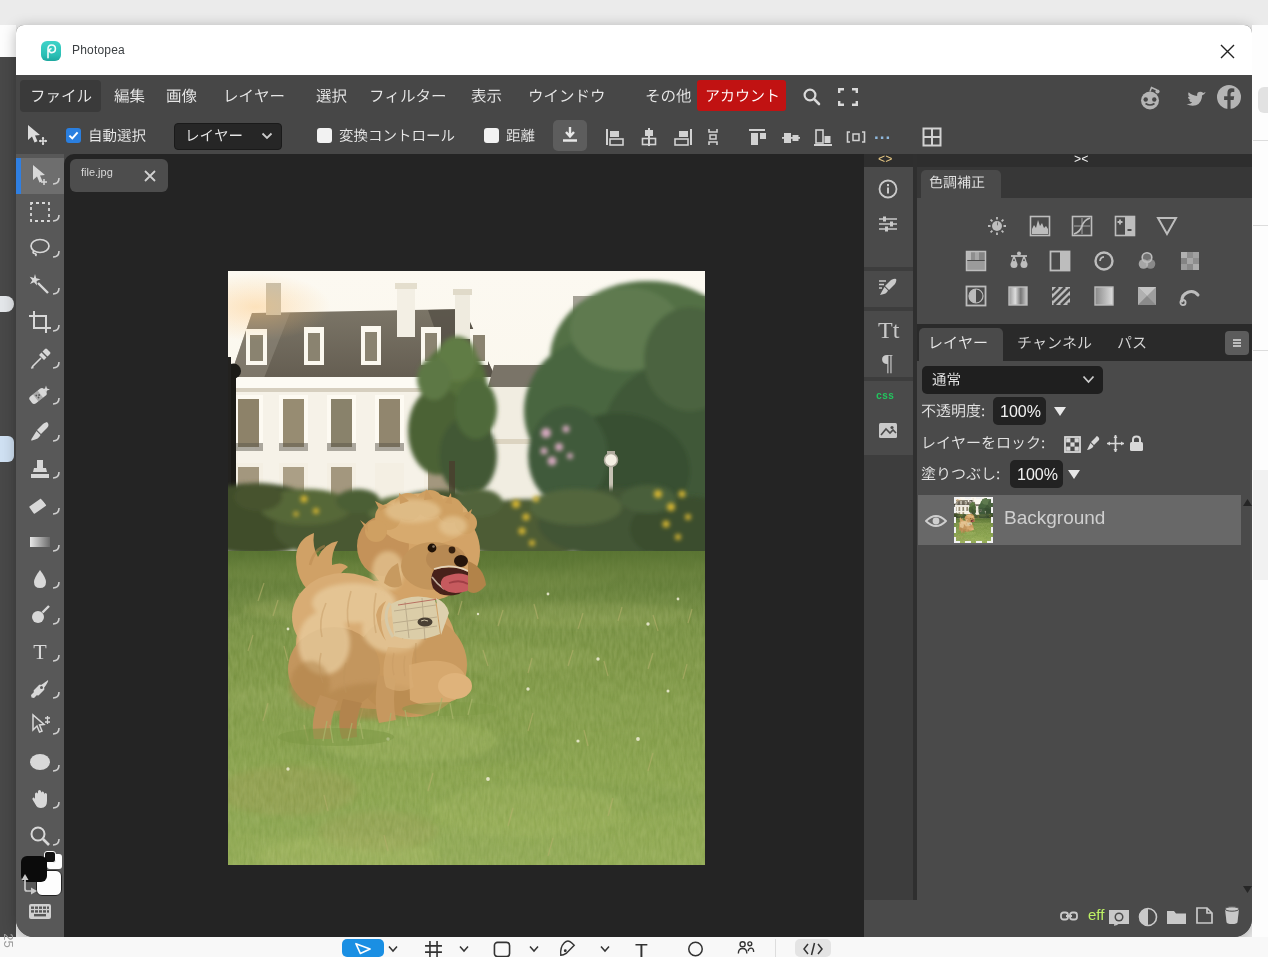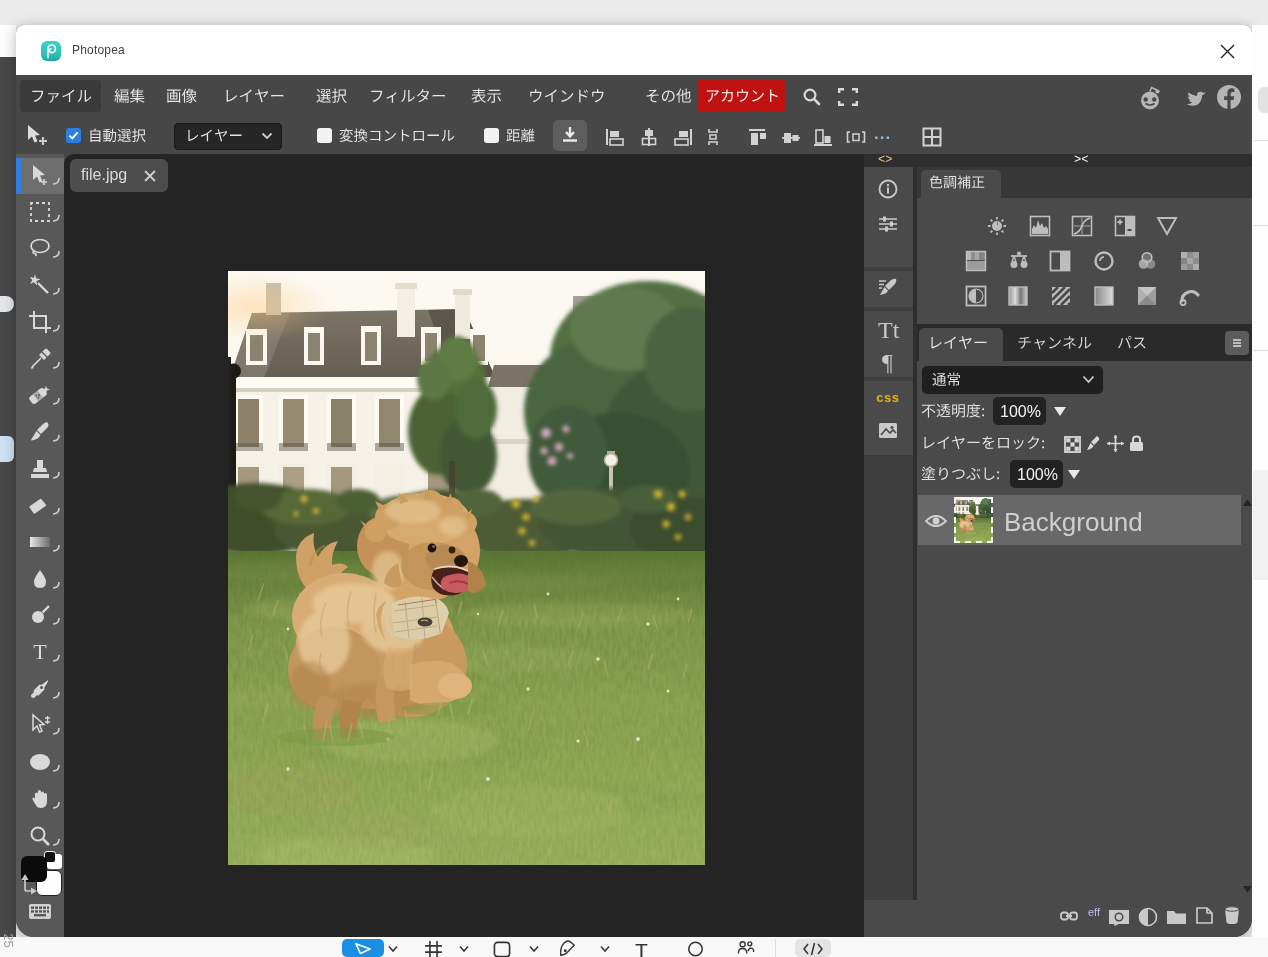--- a/index.html
+++ b/index.html
@@ -357,21 +357,21 @@
           <rect x="3" y="7.2" width="3" height="2.4"></rect>
           <rect x="7" y="7.2" width="3" height="2.4"></rect>
           <rect x="11" y="7.2" width="3" height="2.4"></rect>
           <rect x="15" y="7.2" width="3" height="2.4"></rect>
           <rect x="19" y="7.2" width="2" height="2.4"></rect>
           <rect x="6" y="11" width="12" height="2.4"></rect>
         </g>
       </svg>
 <div class="abs" style="left:48px;top:129px;width:800px;height:783px;background:#242424;border-radius:10px 0 0 0"></div>
       <div class="abs" style="left:54px;top:134px;width:98px;height:33px;background:#4d4d4d;border-radius:6px"></div>
-      <div class="abs" style="left:65px;top:141px;font-size:16px;color:#d8d8d8">file.jpg</div>
+      <div class="abs" style="left:65px;top:141px;font-size:11px;color:#d8d8d8">file.jpg</div>
       <svg class="abs" style="left:126px;top:143px" width="16" height="16" viewBox="0 0 16 16">
         <path d="M3 3 L13 13 M13 3 L3 13" stroke="#d0d0d0" stroke-width="1.8"></path>
       </svg>
       <div class="abs" style="left:212px;top:246px;width:477px;height:594px">
         <svg width="477" height="594" viewBox="0 0 477 594" style="display:block">
 <defs>
 <linearGradient id="skyg" x1="0" y1="0" x2="0" y2="1">
  <stop offset="0" stop-color="#fcf9f1"></stop>
               <stop offset="1" stop-color="#f7f1e1"></stop>
 </linearGradient>
@@ -733,21 +733,21 @@
           <rect x="8" y="13.5" width="3" height="5"></rect>
         </g>
       </svg>
       <svg class="abs" style="left:861px;top:252px" width="22" height="22" viewBox="0 0 22 22">
         <path d="M14 3 Q18 1 19 2 Q20 3 18 7 L12 13 L8 9 Z" fill="#c9c9c9"></path>
         <path d="M7.5 10 L11 13.5 Q10 17 3 18 Q5 14 7.5 10 Z" fill="#c9c9c9"></path>
         <path d="M2 4 L9 4 M2 7.5 L7 7.5 M2 11 L5 11" stroke="#c9c9c9" stroke-width="1.5"></path>
       </svg>
       <div class="abs" style="left:862px;top:292px;font-family:'Liberation Serif',serif;font-size:24px;color:#c9c9c9">Tt</div>
       <div class="abs" style="left:866px;top:324px;font-family:'Liberation Serif',serif;font-size:24px;color:#c9c9c9">¶</div>
-      <div class="abs" style="left:860px;top:366px;font-family:'Liberation Mono',monospace;font-weight:bold;font-size:13px;color:#eab308;letter-spacing:0">css</div>
+      <div class="abs" style="left:860px;top:366px;font-family:'Liberation Mono',monospace;font-weight:bold;font-size:10px;color:#22c55e;letter-spacing:0">css</div>
       <svg class="abs" style="left:861px;top:395px" width="22" height="22" viewBox="0 0 22 22">
         <rect x="2" y="3" width="18" height="15" rx="1.5" fill="#c9c9c9"></rect>
         <path d="M4 15 L9 9 L13 13 L16 10 L19 13" fill="none" stroke="#4a4a4a" stroke-width="1.6"></path>
         <circle cx="15" cy="7.5" r="1.6" fill="#4a4a4a"></circle>
       </svg>
       <div class="abs" style="left:897px;top:129px;width:4px;height:783px;background:#2f2f2f"></div>
       <div class="abs" style="left:901px;top:142px;width:335px;height:31px;background:#373737"></div>
       <div class="abs" style="left:905px;top:145px;width:80px;height:28px;background:#4a4a4a;border-radius:5px 5px 0 0"></div>
       <div class="abs" style="left:913px;top:150px">
         <svg width="56" height="14" viewBox="0 0 56 14" style="display:block">
@@ -942,34 +942,34 @@
       <div class="abs" style="left:901px;top:465px;width:335px;height:410px;background:#4a4a4a"></div>
       <div class="abs" style="left:902px;top:470px;width:323px;height:50px;background:#686868"></div>
       <svg class="abs" style="left:909px;top:487px" width="22" height="18" viewBox="0 0 22 18">
         <path d="M1 9 Q11 -1 21 9 Q11 19 1 9 Z" fill="none" stroke="#cfcfcf" stroke-width="1.8"></path>
         <circle cx="11" cy="9" r="3.4" fill="#cfcfcf"></circle>
       </svg>
       <div class="abs" style="left:938px;top:472px;width:39px;height:46px;background:#000;outline:2px dashed #f2f2f2;outline-offset:-2px">
 <svg width="39" height="46" viewBox="0 0 477 594" preserveAspectRatio="none">
           <use href="#dogphoto"></use>
         </svg></div>
-      <div class="abs" style="left:988px;top:482px;font-size:26px;color:#cfcfcf">Background</div>
+      <div class="abs" style="left:988px;top:482px;font-size:19px;color:#cfcfcf">Background</div>
       <svg class="abs" style="left:1226px;top:473px" width="11" height="9" viewBox="0 0 11 9">
         <path d="M5.5 1 L10 8 L1 8 Z" fill="#262626"></path>
       </svg>
       <svg class="abs" style="left:1226px;top:860px" width="11" height="9" viewBox="0 0 11 9">
         <path d="M5.5 8 L1 1 L10 1 Z" fill="#262626"></path>
       </svg>
       <div class="abs" style="left:848px;top:875px;width:388px;height:37px;background:#4a4a4a;border-radius:0 0 18px 0"></div>
       <svg class="abs" style="left:1044px;top:885px" width="18" height="12" viewBox="0 0 18 12">
         <rect x="1" y="2.5" width="7" height="7" rx="2.5" fill="none" stroke="#c9c9c9" stroke-width="1.8"></rect>
         <rect x="10" y="2.5" width="7" height="7" rx="2.5" fill="none" stroke="#c9c9c9" stroke-width="1.8"></rect>
         <rect x="6" y="5" width="6" height="2" fill="#c9c9c9"></rect>
       </svg>
-      <div class="abs" style="left:1072px;top:881px;font-size:11px;color:#c4b5fd">eff</div>
+      <div class="abs" style="left:1072px;top:881px;font-size:15px;color:#bef264">eff</div>
       <svg class="abs" style="left:1097px;top:894px" width="7" height="7" viewBox="0 0 7 7">
         <path d="M1 6 Q6 6 6 1" fill="none" stroke="#c9c9c9" stroke-width="1.3"></path>
       </svg>
       <svg class="abs" style="left:1092px;top:884px" width="22" height="16" viewBox="0 0 22 16">
         <rect x="1" y="1" width="20" height="14" fill="#c9c9c9"></rect>
         <circle cx="11" cy="8" r="4.5" fill="#4a4a4a"></circle>
         <circle cx="11" cy="8" r="3" fill="#c9c9c9"></circle>
       </svg>
       <svg class="abs" style="left:1122px;top:882px" width="20" height="20" viewBox="0 0 20 20">
         <circle cx="10" cy="10" r="8.5" fill="none" stroke="#c9c9c9" stroke-width="1.6"></circle>

